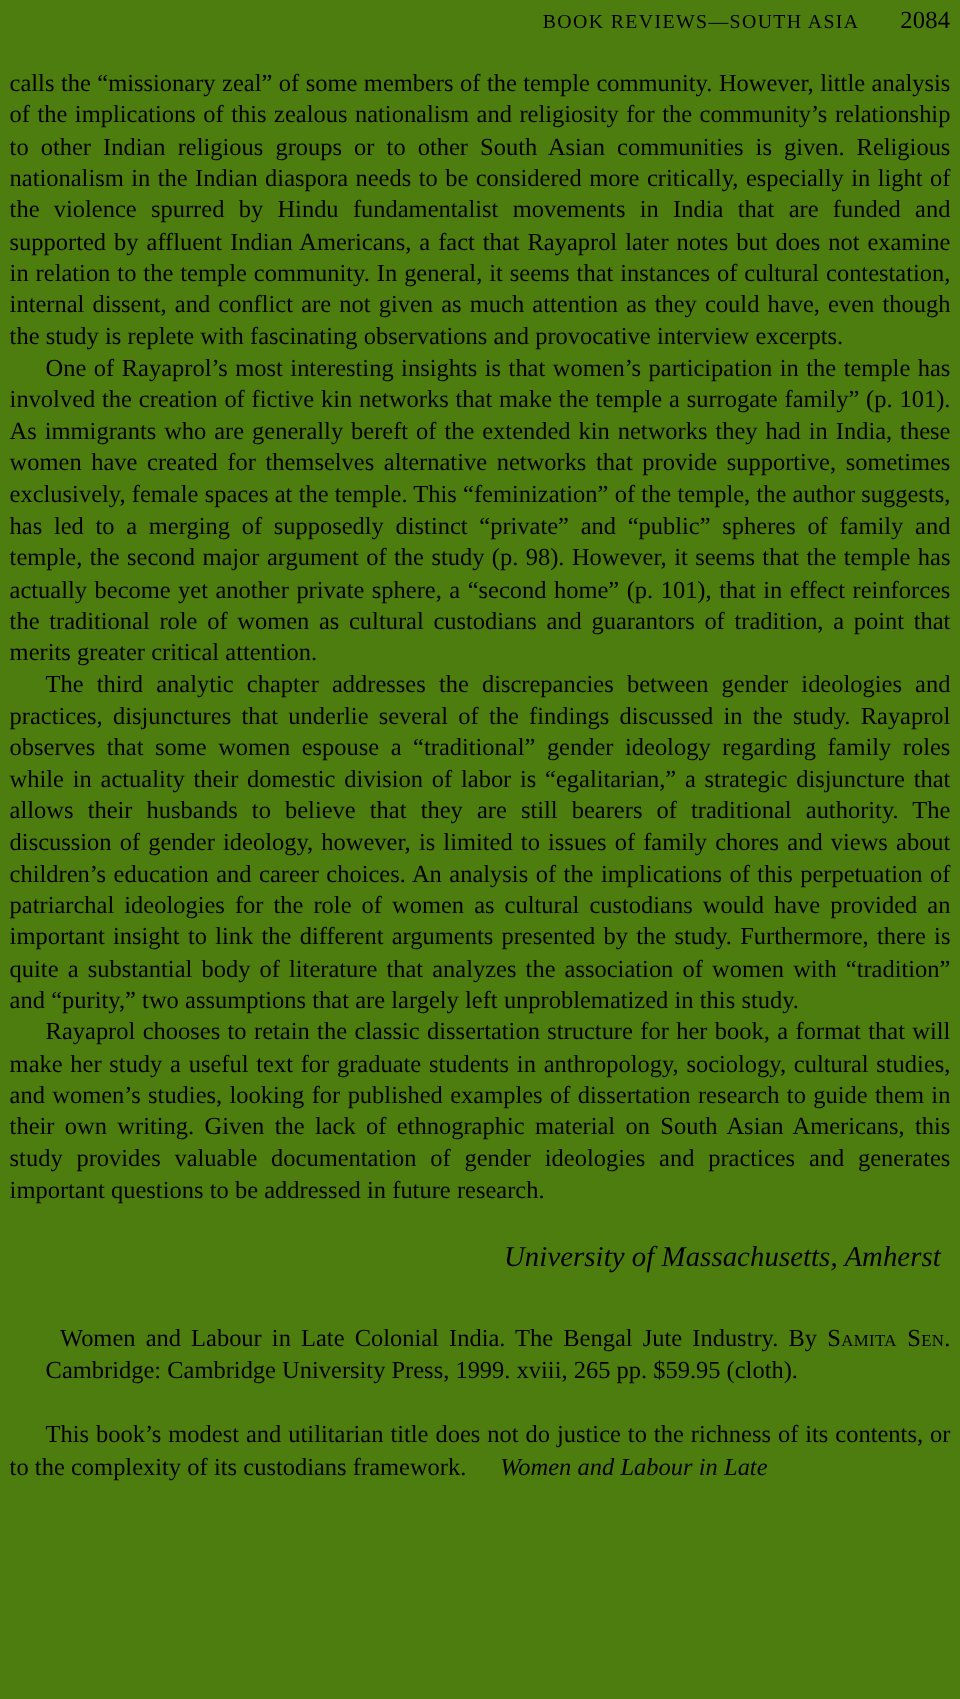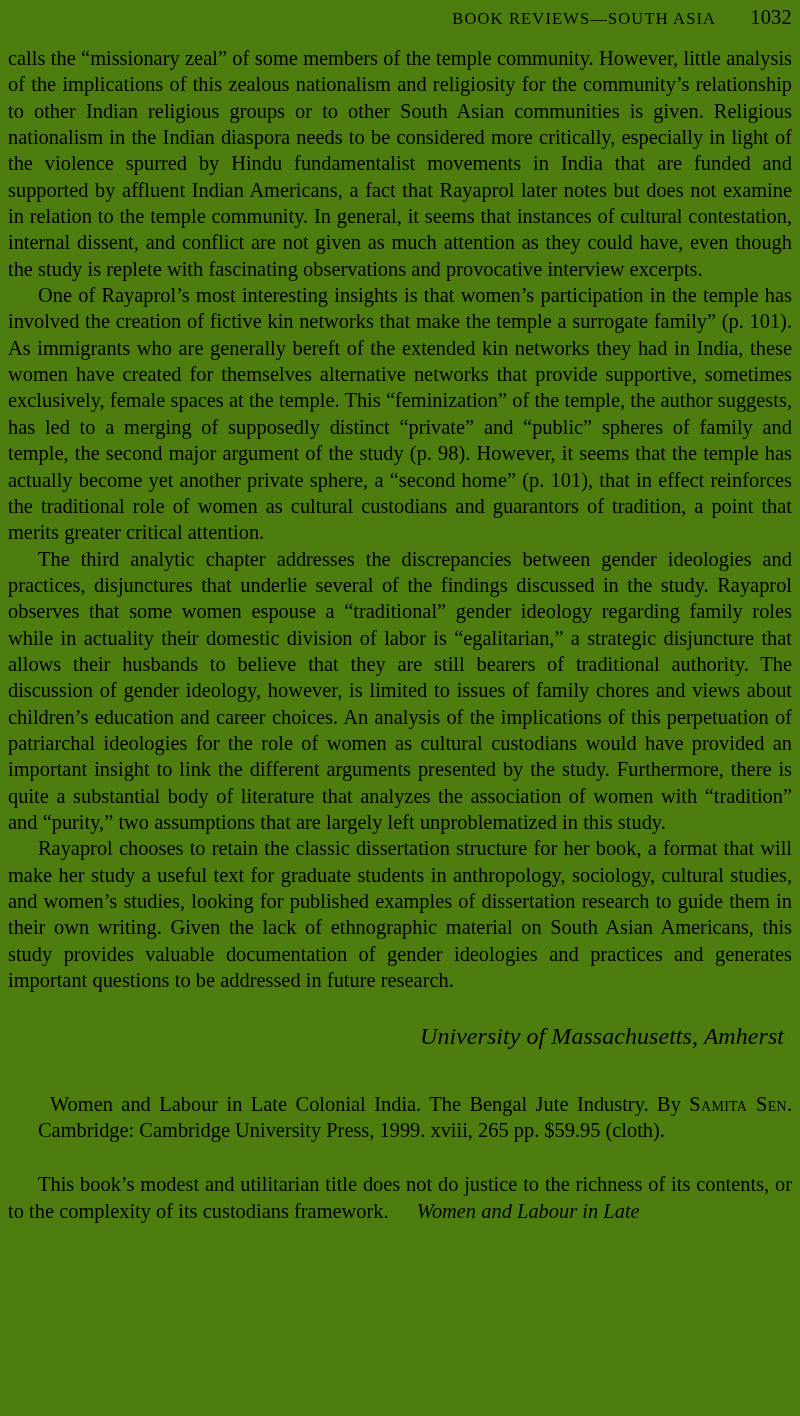--- a/index.html
+++ b/index.html
@@ -49,21 +49,21 @@
     font-size: 20.5px;
     margin-left: 34px;
     letter-spacing: 0.2px;
     white-space: pre;
   }
 
   
   .column {
     position: absolute;
     left: 8px;
-    top: 45px;
+    top: 57px;
     width: 784px;
   }
 
   p.body-par {
     margin: 0;
     font-size: 20.4px;
     line-height: 26.35px;
     text-align: justify;
     text-justify: inter-word;
     -moz-text-align-last: left;
@@ -120,21 +120,21 @@
   .after-citation p.body-par { text-indent: 30px; }
   .after-citation .title-italic { font-style: italic; margin-left: 23px; }
 </style>
 </head>
 <body>
 
 <div class="page">
 
   <div class="running-head">
     <span class="running-head-title">BOOK REVIEWS—SOUTH ASIA</span>
-    <span class="running-head-folio">1032</span>
+    <span class="running-head-folio">2084</span>
   </div>
 
   <div class="column">
 
     <p class="body-par">calls the “missionary zeal” of some members of the temple community. However, little analysis of the implications of this zealous nationalism and religiosity for the community’s relationship to other Indian religious groups or to other South Asian communities is given. Religious nationalism in the Indian diaspora needs to be considered more critically, especially in light of the violence spurred by Hindu fundamentalist movements in India that are funded and supported by affluent Indian Americans, a fact that Rayaprol later notes but does not examine in relation to the temple community. In general, it seems that instances of cultural contestation, internal dissent, and conflict are not given as much attention as they could have, even though the study is replete with fascinating observations and provocative interview excerpts.</p>
 
     <p class="body-par indent">One of Rayaprol’s most interesting insights is that women’s participation in the temple has involved the creation of fictive kin networks that make the temple a surrogate family” (p. 101). As immigrants who are generally bereft of the extended kin networks they had in India, these women have created for themselves alternative networks that provide supportive, sometimes exclusively, female spaces at the temple. This “feminization” of the temple, the author suggests, has led to a merging of supposedly distinct “private” and “public” spheres of family and temple, the second major argument of the study (p. 98). However, it seems that the temple has actually become yet another private sphere, a “second home” (p. 101), that in effect reinforces the traditional role of women as cultural custodians and guarantors of tradition, a point that merits greater critical attention.</p>
 
     <p class="body-par indent">The third analytic chapter addresses the discrepancies between gender ideologies and practices, disjunctures that underlie several of the findings discussed in the study. Rayaprol observes that some women espouse a “traditional” gender ideology regarding family roles while in actuality their domestic division of labor is “egalitarian,” a strategic disjuncture that allows their husbands to believe that they are still bearers of traditional authority. The discussion of gender ideology, however, is limited to issues of family chores and views about children’s education and career choices. An analysis of the implications of this perpetuation of patriarchal ideologies for the role of women as cultural custodians would have provided an important insight to link the different arguments presented by the study. Furthermore, there is quite a substantial body of literature that analyzes the association of women with “tradition” and “purity,” two assumptions that are largely left unproblematized in this study.</p>
 

